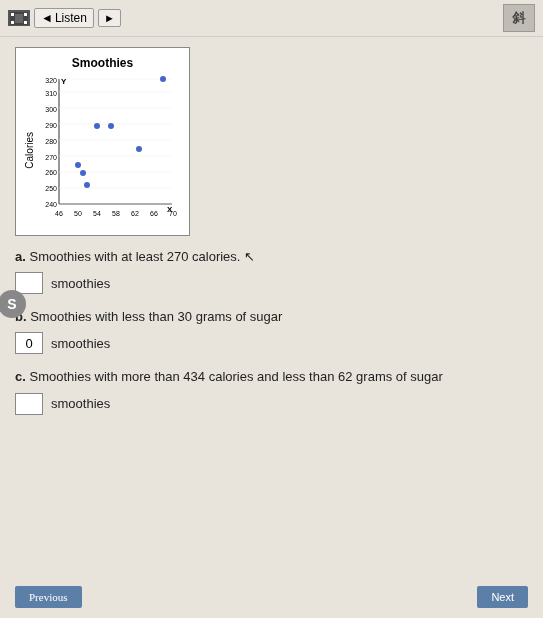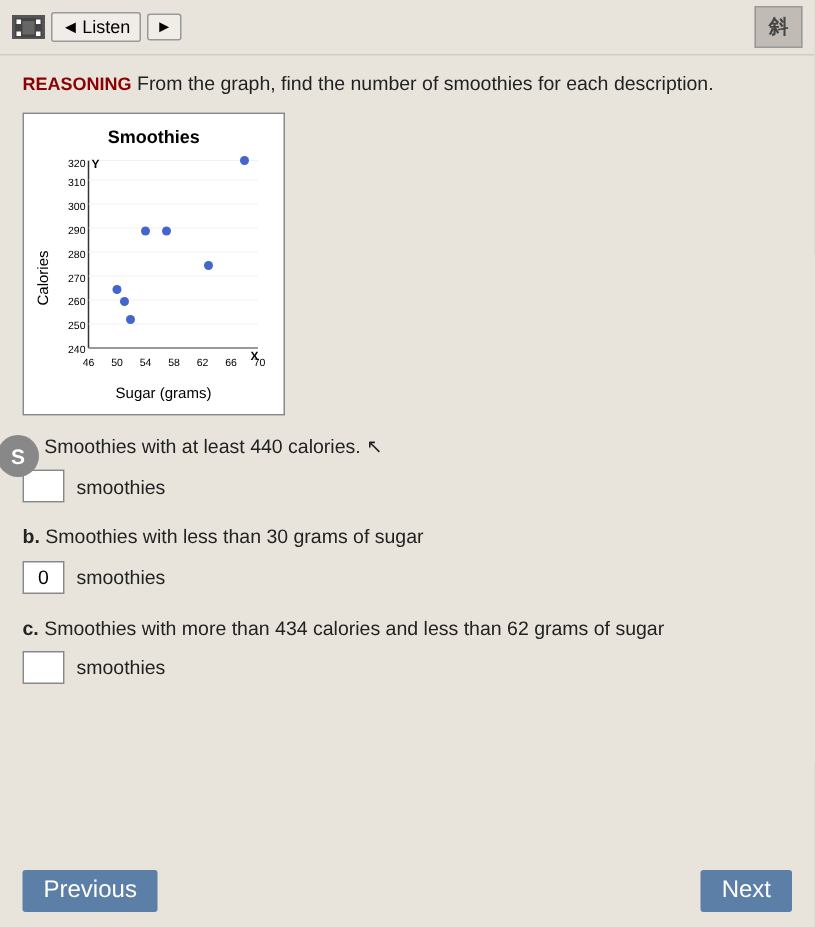--- a/index.html
+++ b/index.html
@@ -195,31 +195,32 @@
       display: flex;
       justify-content: space-between;
       padding: 0 15px;
     }
 
     .prev-btn {
       background: #5b7fa6;
       color: white;
       border: none;
       padding: 5px 14px;
-      font-size: 16px;
+      font-size: 11px;
       cursor: pointer;
       border-radius: 2px;
+      font-family: Liberation Serif, serif;
     }
 
     .next-btn {
       background: #5b7fa6;
       color: white;
       border: none;
       padding: 5px 14px;
-      font-size: 16px;
+      font-size: 11px;
       cursor: pointer;
       border-radius: 2px;
     }
 
     
     .side-circle {
       position: absolute;
       left: -2px;
       top: 290px;
       width: 28px;
@@ -257,24 +258,20 @@
       </button>
       <button class="nav-btn">►</button>
     </div>
     <div class="toolbar-right">
       <span style="font-size:13px; font-weight:bold; color:#444;">斜</span>
     </div>
   </div>
 
   <div class="content">
 
-    <div class="instruction-text">
-      <span class="reasoning-label">REASONING</span>
-      <span>From the graph, find the number of smoothies for each description.</span>
-    </div>
 
     <div class="chart-container">
       <div class="chart-title">Smoothies</div>
       <div class="chart-wrapper">
         <div class="y-axis-label">Calories</div>
         <div class="chart-inner">
           <svg class="chart-svg-area" viewBox="0 0 140 150">
 
             <line x1="22" y1="5" x2="22" y2="130" stroke="#333" stroke-width="1"></line>
             <line x1="22" y1="130" x2="135" y2="130" stroke="#333" stroke-width="1"></line>
@@ -326,29 +323,28 @@
 
             <circle cx="102" cy="75" r="3" fill="#4466cc"></circle>
 
             <circle cx="41" cy="91" r="3" fill="#4466cc"></circle>
 
             <circle cx="46" cy="99" r="3" fill="#4466cc"></circle>
 
             <circle cx="50" cy="111" r="3" fill="#4466cc"></circle>
 
           </svg>
-          <div class="x-axis-label">Sugar (grams)</div>
         </div>
       </div>
     </div>
 
     <div class="question">
       <div class="question-label">
         <strong>a.</strong>
-        <span>Smoothies with at least 440 calories.</span>
+        <span>Smoothies with at least 270 calories.</span>
         <span style="font-size:13px;">↖</span>
       </div>
       <div class="answer-row">
         <input type="text" class="answer-box" value="" maxlength="3" style="">
         <span class="smoothies-label">smoothies</span>
       </div>
     </div>
 
     <div class="question">
       <div class="question-label">

